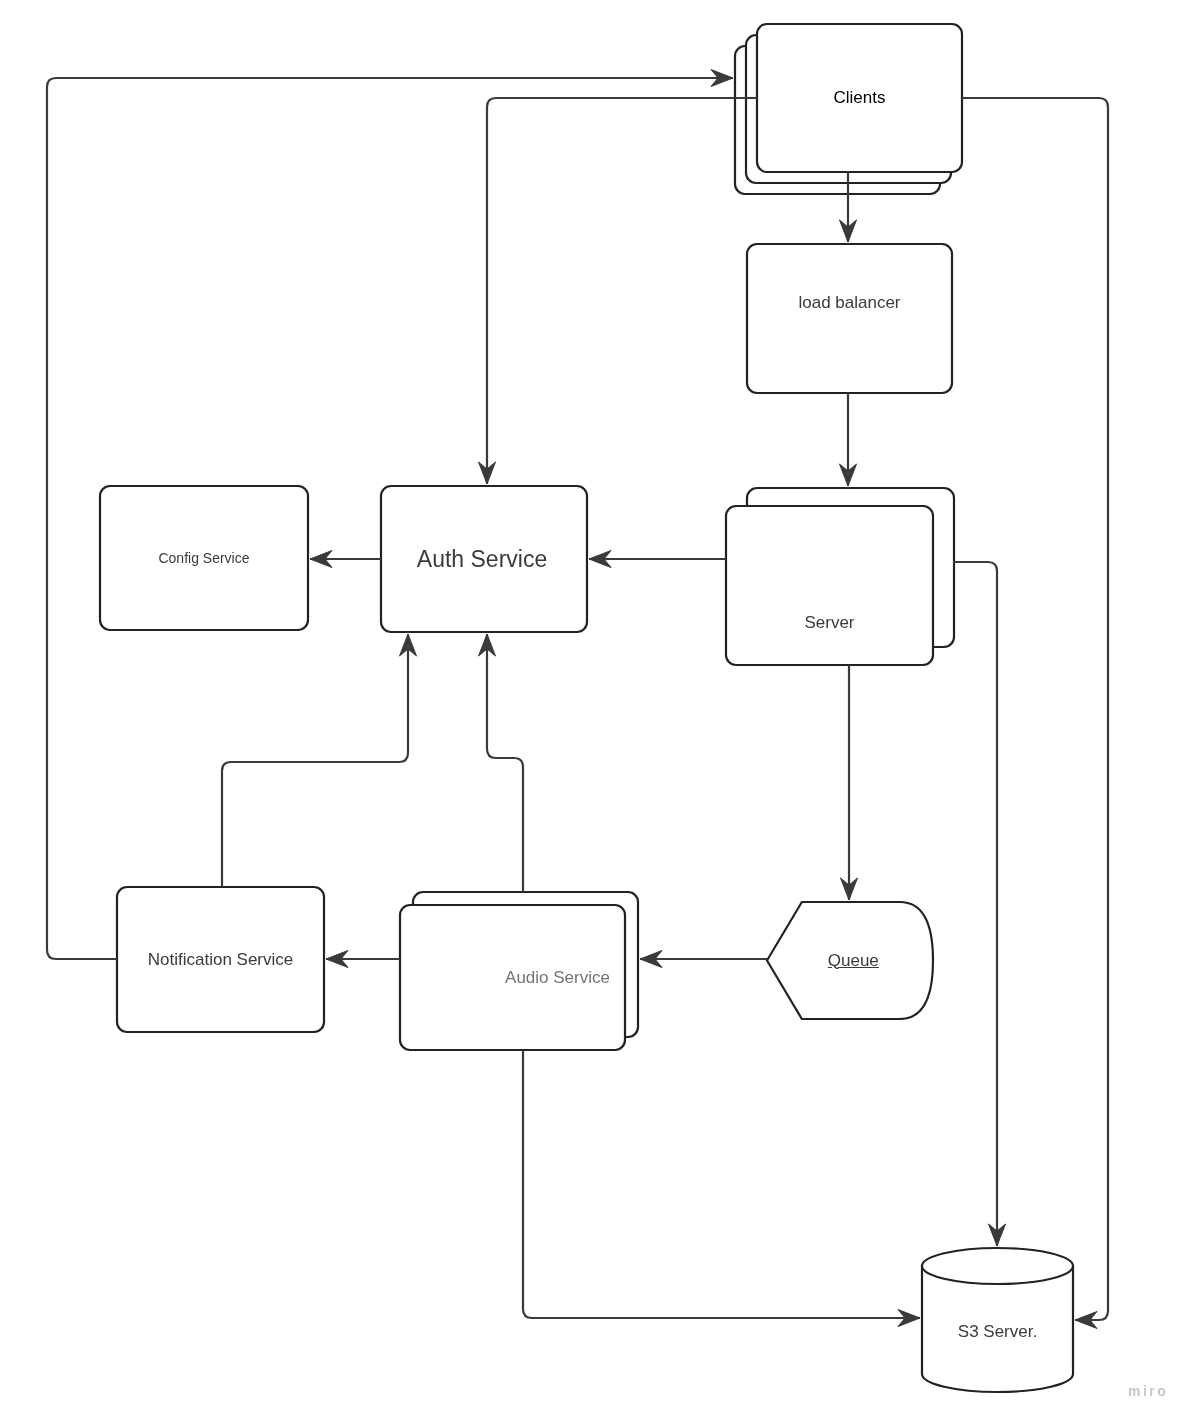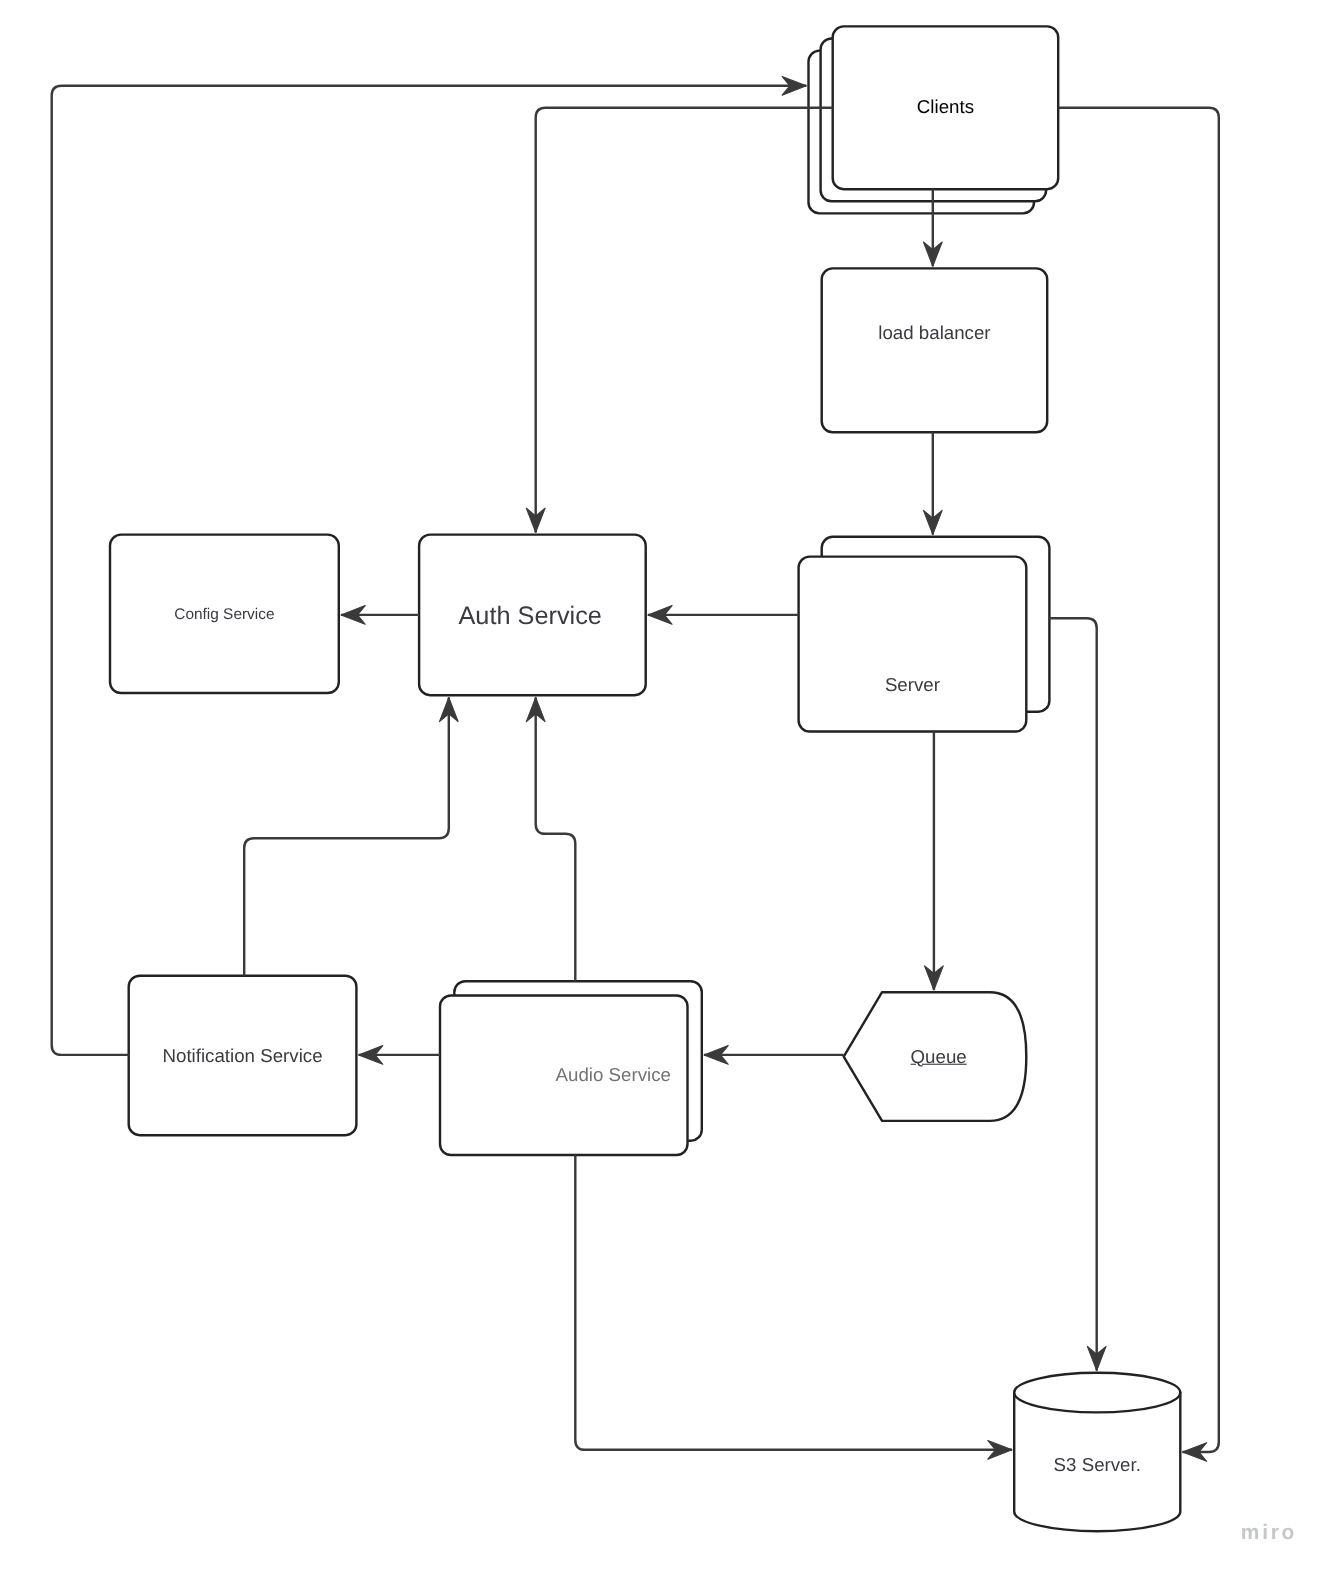--- a/index.html
+++ b/index.html
@@ -17,21 +17,21 @@
     display: flex;
     align-items: center;
     justify-content: center;
     white-space: nowrap;
     pointer-events: none;
   }
   .watermark {
     position: absolute;
     left: 1128px;
     top: 1383px;
-    font-size: 19px;
+    font-size: 14px;
     font-weight: 600;
     letter-spacing: 2.5px;
   }
 </style>
 </head>
 <body>
 
 <div class="canvas">
   <svg id="diagram-svg" width="1200" height="1428" viewBox="0 0 1200 1428">
       <defs>

